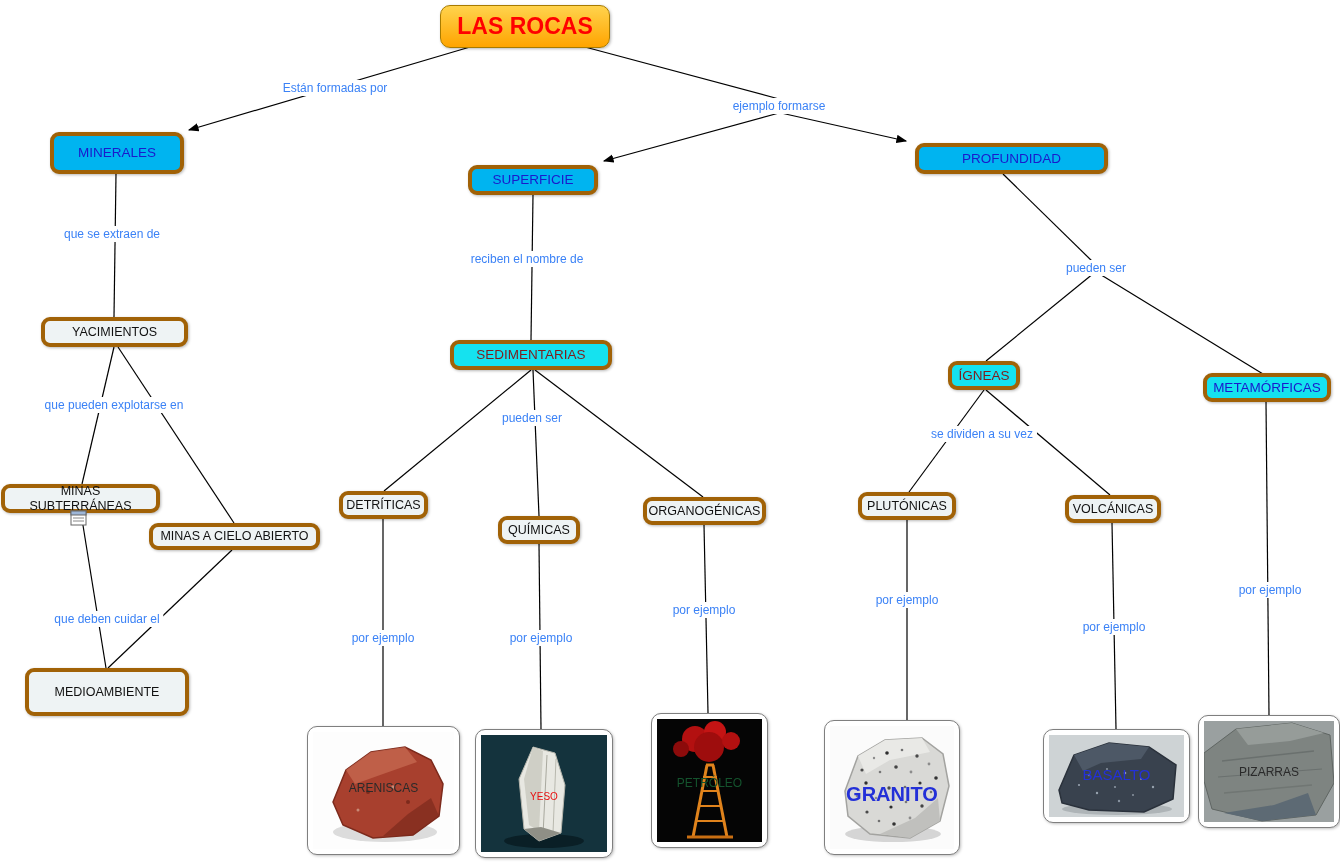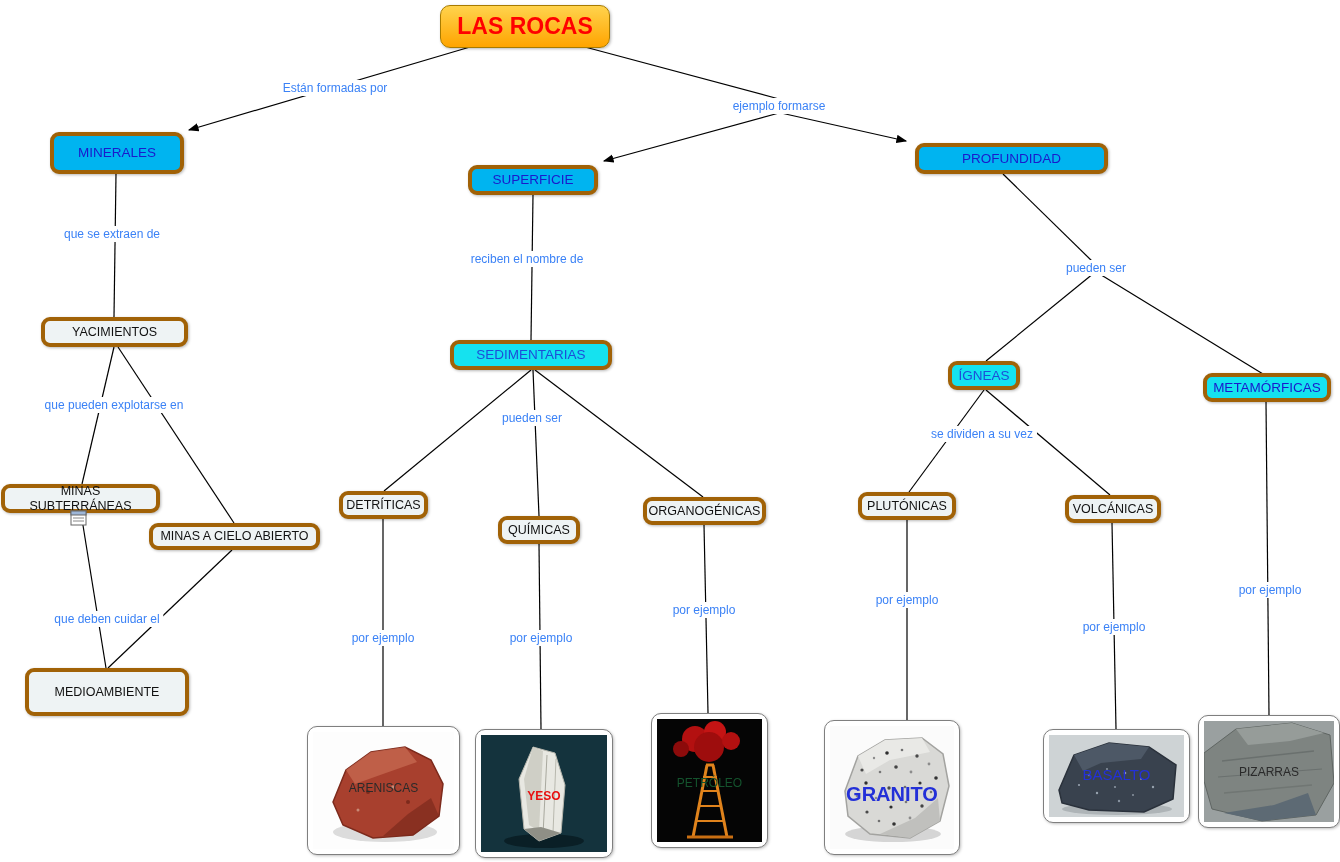--- a/index.html
+++ b/index.html
@@ -8,36 +8,36 @@
   #canvas{position:relative;width:1340px;height:862px;background:#fff;overflow:hidden}
   #wires{position:absolute;left:0;top:0;width:1340px;height:862px;z-index:0}
   #wires line{stroke:#000;stroke-width:1.2}
 
   .node{position:absolute;display:flex;align-items:center;justify-content:center;
         text-align:center;border-radius:9px;font-size:12.5px;line-height:1.15;
         border:4px solid #a16207;z-index:2;padding:2px 6px;
         box-shadow:1px 1px 3px rgba(0,0,0,.28)}
   .node.plain{background:#eef3f4;color:#111}
   .node.cyan{background:#00b4f0;color:#1a1acc;font-size:13.5px}
-  .node.cyan2{background:#15e2ef;color:#1d4ed8;font-size:13.5px}
+  .node.cyan2{background:#15e2ef;color:#7f1d1d;font-size:13.5px}
   .node.cyan2.blue-text{color:#1a1acc}
   #root-node{background:linear-gradient(#ffd34d,#ffa400);color:#ff0000;
              font-size:23px;font-weight:bold;border:1px solid #a87b00;border-radius:10px}
 
   .link-label{position:absolute;transform:translate(-50%,-50%);background:#fff;
               padding:1px 4px;font-size:12px;color:#3b82f6;z-index:1;white-space:nowrap}
 
   .example{position:absolute;background:#fff;border:1px solid #7f7f7f;border-radius:10px;
            padding:5px;z-index:2;box-shadow:1px 1px 3px rgba(0,0,0,.25)}
   .example .photo{position:relative;width:100%;height:100%;overflow:hidden}
   .example .photo svg{display:block;width:100%;height:100%}
   .example .caption{position:absolute;left:50%;transform:translate(-50%,-50%);
                     white-space:nowrap;z-index:3;font-size:12px}
   .caption.dark{color:#2a2a2a}
-  .caption.red{color:#e81010;font-weight:bold;font-size:12px}
+  .caption.red{color:#e81010;font-weight:normal;font-size:10px}
   .caption.white{color:#14532d}
   .caption.blue-big{color:#2330d8;font-weight:bold;font-size:20px}
   .caption.blue-mid{color:#2330d8;font-weight:normal;font-size:15px}
 
   #resource-icon{position:absolute;left:70px;top:510px;width:17px;height:16px;z-index:3}
 </style>
 </head>
 <body>
 
 <div id="canvas">

